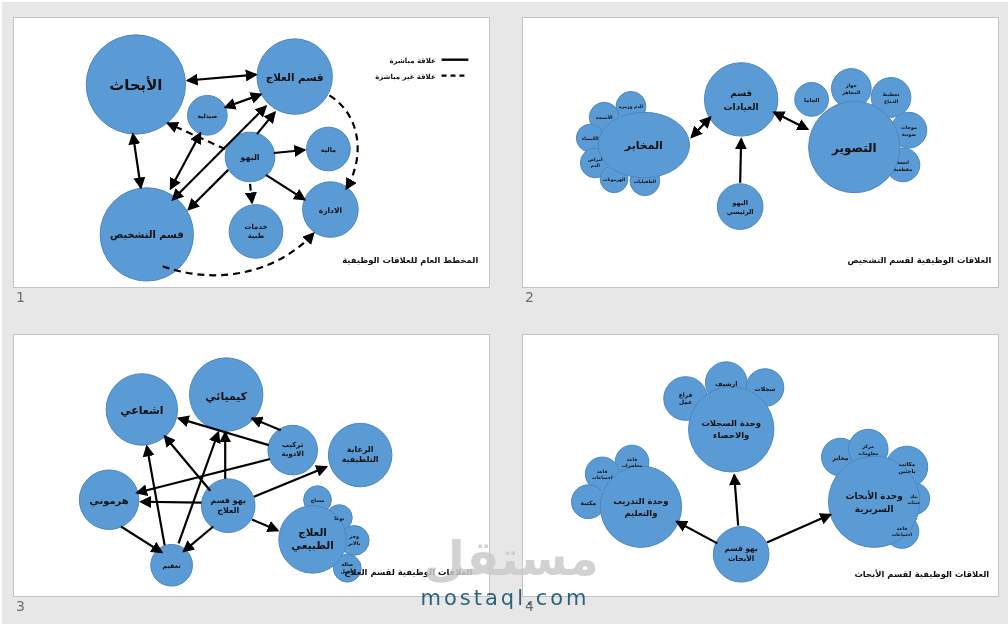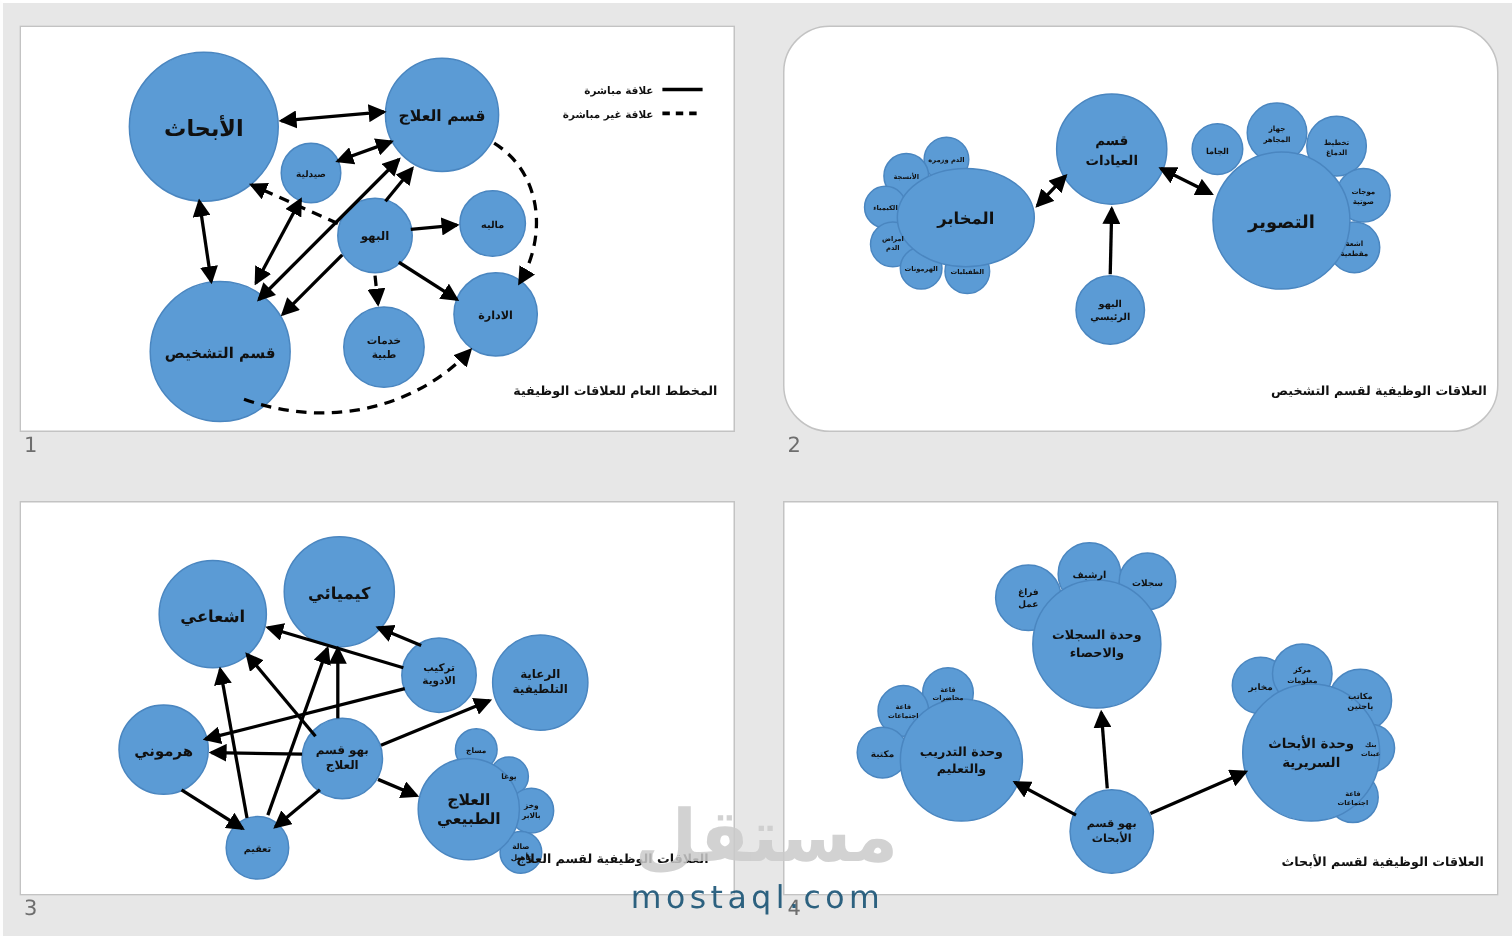--- a/index.html
+++ b/index.html
@@ -13,21 +13,21 @@
     overflow:hidden;
     font-family:"DejaVu Sans",sans-serif;
   }
   .panel{
     position:absolute;
     background:#ffffff;
     border:1px solid #c3c3c3;
     box-sizing:border-box;
   }
   #panel1{left:11px;top:15px;width:477px;height:271px;}
-  #panel2{left:520px;top:15px;width:477px;height:271px;border-radius:31px;}
+  #panel2{left:520px;top:15px;width:477px;height:271px;}
   #panel3{left:11px;top:332px;width:477px;height:263px;}
   #panel4{left:520px;top:332px;width:477px;height:263px;}
   .pagenum{
     position:absolute;
     font-family:"DejaVu Sans",sans-serif;
     font-size:14px;color:#6e6e6e;
   }
   #num1{left:14px;top:287px;}
   #num2{left:523px;top:287px;}
   #num3{left:14px;top:596px;}

